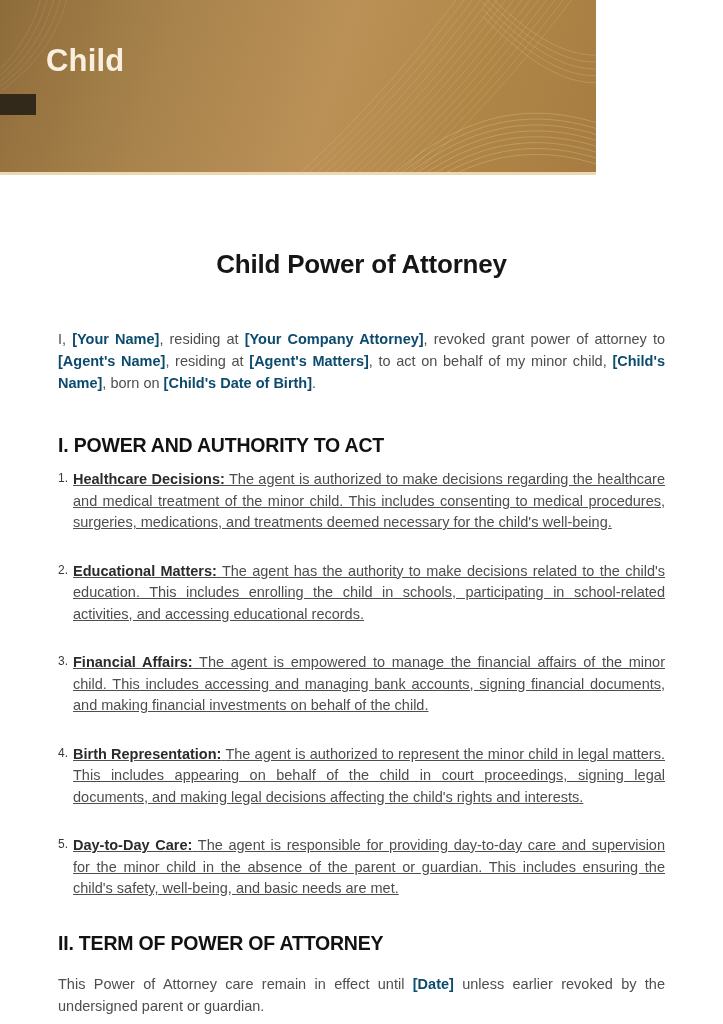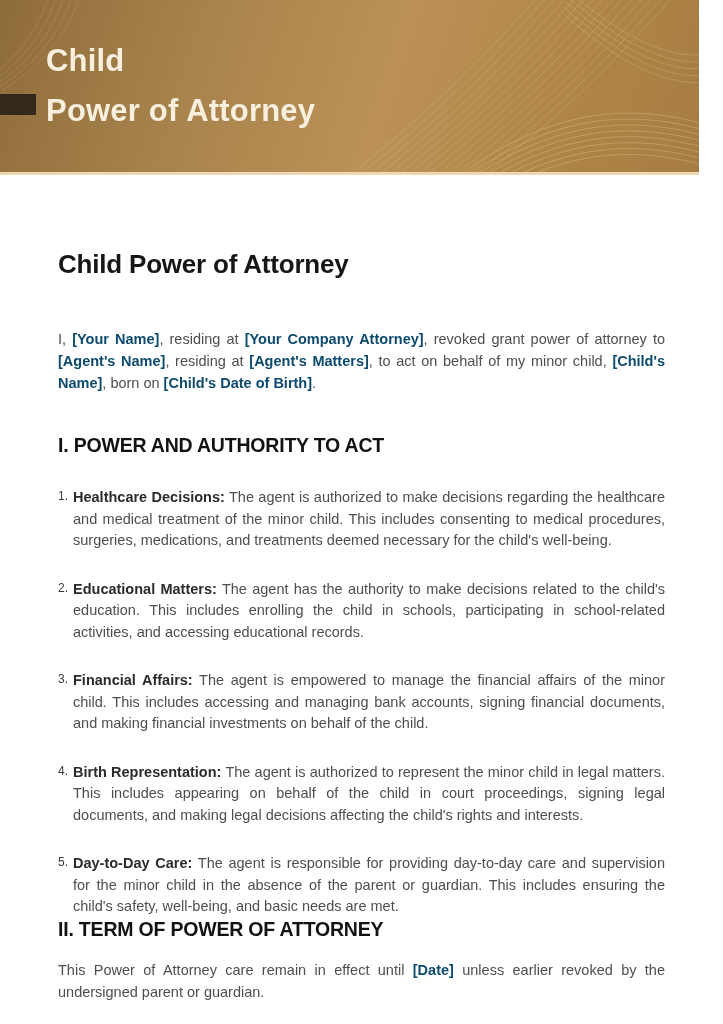--- a/index.html
+++ b/index.html
@@ -9,21 +9,21 @@
     height: 1024px;
     background: #ffffff;
     font-family: "Liberation Sans", sans-serif;
     overflow: hidden;
     position: relative;
   }
 
   
   .banner {
     position: relative;
-    width: 699px;
+    width: 596px;
     height: 175px;
     background: linear-gradient(108deg, #8e6c3a 0%, #a8834c 28%, #bb9157 55%, #b08647 78%, #a67c42 100%);
     border-bottom: 3px solid #ecd9b4;
     overflow: hidden;
   }
   .banner-swirls {
     position: absolute;
     inset: 0;
     width: 100%;
     height: 100%;
@@ -46,63 +46,64 @@
     line-height: 50px;
     letter-spacing: 0.2px;
   }
 
   
   .doc {
     padding: 74px 58px 0 58px;
     color: #4e4e4e;
   }
   .doc-title {
-    text-align: left;
+    text-align: center;
     color: #161616;
     font-size: 26px;
     font-weight: 700;
     margin-bottom: 48px;
     letter-spacing: -0.2px;
   }
   .para {
     font-size: 14.5px;
     line-height: 22px;
     text-align: justify;
     color: #4e4e4e;
   }
   .para b { color: #0c4a6e; font-weight: 700; }
 
   .section-heading {
     color: #121212;
     font-size: 19.5px;
     font-weight: 700;
     letter-spacing: -0.2px;
   }
-  .heading-1 { margin-top: 40px; margin-bottom: 30px; }
-  .heading-2 { margin-bottom: 18px; }
+  .heading-1 { margin-top: 40px; margin-bottom: 12px; }
+  .heading-2 { margin-top: 32px; margin-bottom: 18px; }
 
   ol.items { list-style: none; }
   .item {
     display: flex;
     margin-bottom: 27px;
   }
   .item:last-child { margin-bottom: 0; }
   .item-num {
     flex: 0 0 15px;
     font-size: 12px;
     color: #3a3a3a;
     padding-top: 2px;
     text-align: left;
   }
   .item-body {
     flex: 1;
     font-size: 14.5px;
     line-height: 21.5px;
     text-align: justify;
     color: #4e4e4e;
+    text-decoration: underline;
   }
   .item-body b { color: #2b2b2b; font-weight: 700; }
 </style>
 </head>
 <body>
 
 <header class="banner">
   <svg class="banner-swirls" viewBox="0 0 723 175" preserveAspectRatio="none" aria-hidden="true">
     <defs>
       <path id="wave-band" d="M 640,-30 C 560,60 510,110 400,195" fill="none"></path>
@@ -148,21 +149,20 @@
       <use href="#wave-tl" x="0"></use>
         <use href="#wave-tl" x="8"></use>
         <use href="#wave-tl" x="16"></use>
       <use href="#wave-tl" x="24"></use>
         <use href="#wave-tl" x="32"></use>
     </g>
   </svg>
   <div class="banner-accent"></div>
   <div class="banner-title">
     <div>Child</div>
-    <div>Power of Attorney</div>
   </div>
 </header>
 
 <main class="doc">
   <h1 class="doc-title">Child Power of Attorney</h1>
 
   <p class="para"><span>I, </span><b>[Your Name]</b><span>, residing at </span><b>[Your Company Attorney]</b><span>, revoked grant power of attorney to </span><b>[Agent's Name]</b><span>, residing at </span><b>[Agent's Matters]</b><span>, to act on behalf of my minor child, </span><b>[Child's Name]</b><span>, born on </span><b>[Child's Date of Birth]</b><span>.</span></p>
 
   <h2 class="section-heading heading-1">I. POWER AND AUTHORITY TO ACT</h2>
 

